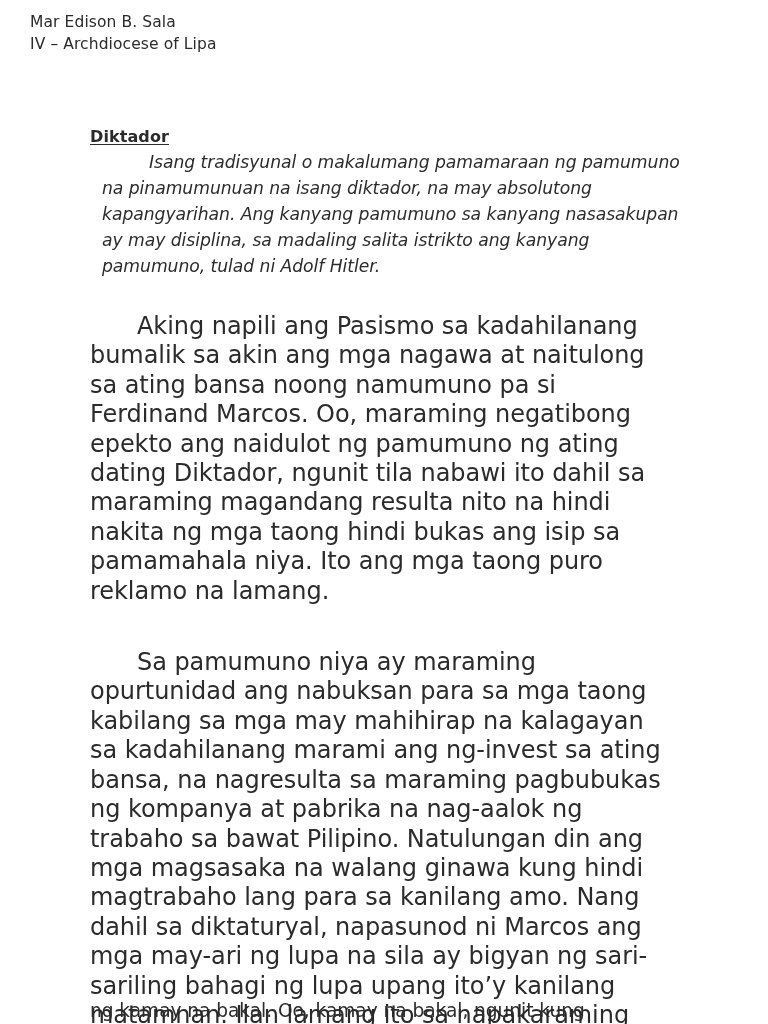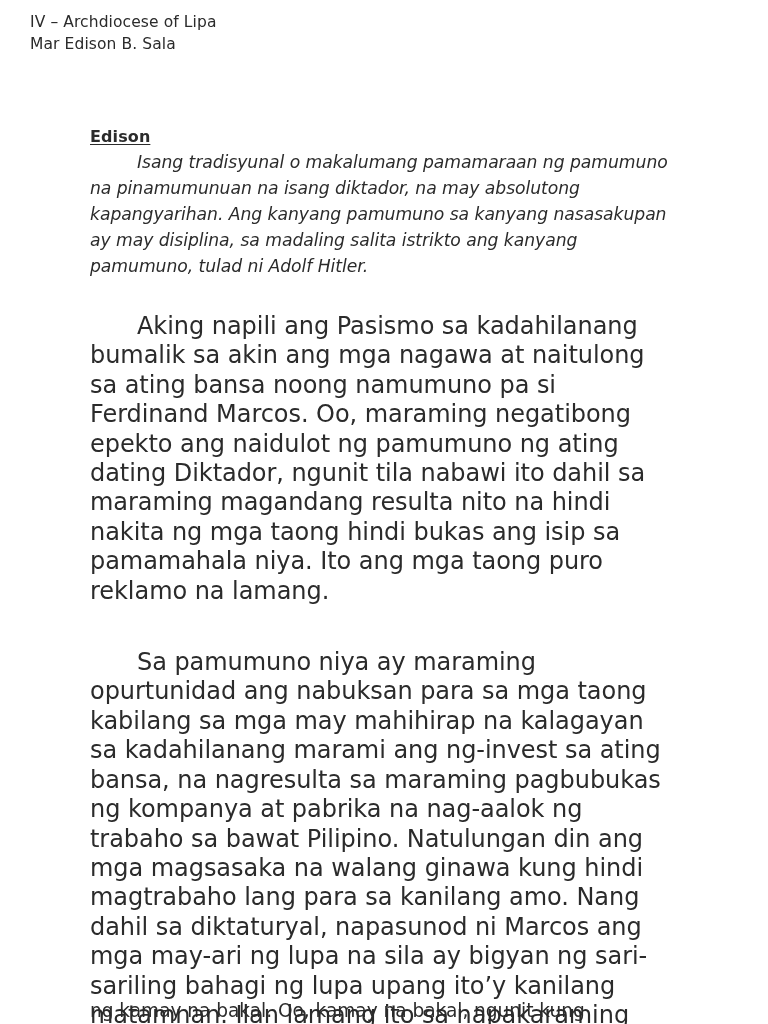--- a/index.html
+++ b/index.html
@@ -60,21 +60,21 @@
     text-align: left;
   }
 
   
   p.definition {
     font-style: italic;
     font-size: 17.2px;
     line-height: 26px;
     letter-spacing: -0.05px;
     text-indent: 47px;
-    margin: 0 0 0 0;
+    margin: 0 0 0 12px;
     width: 584px;
   }
 
   
   p.narrative {
     font-size: 24px;
     line-height: 29.4px;
     letter-spacing: -0.05px;
     text-indent: 47px;
     width: 586px;
@@ -94,27 +94,27 @@
     letter-spacing: -0.05px;
     white-space: nowrap;
   }
 </style>
 </head>
 <body style="background: rgb(255, 255, 255); color: rgb(43, 43, 43);">
 
 <div class="page">
 
   <div class="doc-header">
+    <div class="hline">Mar Edison B. Sala</div>
     <div class="hline">IV – Archdiocese of Lipa</div>
-    <div class="hline">Mar Edison B. Sala</div>
   </div>
 
   <div class="body-col">
 
-    <h1 class="section-title">Edison</h1>
+    <h1 class="section-title">Diktador</h1>
 
     <p class="para definition">Isang tradisyunal o makalumang pamamaraan ng pamumuno na pinamumunuan na isang diktador, na may absolutong kapangyarihan. Ang kanyang pamumuno sa kanyang nasasakupan ay may disiplina, sa madaling salita istrikto ang kanyang pamumuno, tulad ni Adolf Hitler.</p>
 
     <div class="gap-after-def"></div>
 
     <p class="para narrative">Aking napili ang Pasismo sa kadahilanang bumalik sa akin ang mga nagawa at naitulong sa ating bansa noong namumuno pa si Ferdinand Marcos. Oo, maraming negatibong epekto ang naidulot ng pamumuno ng ating dating Diktador, ngunit tila nabawi ito dahil sa maraming magandang resulta nito na hindi nakita ng mga taong hindi bukas ang isip sa pamamahala niya. Ito ang mga taong puro reklamo na lamang.</p>
 
     <div class="para-gap"></div>
 
     <p class="para narrative">Sa pamumuno niya ay maraming opurtunidad ang nabuksan para sa mga taong kabilang sa mga may mahihirap na kalagayan sa kadahilanang marami ang ng-invest sa ating bansa, na nagresulta sa maraming pagbubukas ng kompanya at pabrika na nag-aalok ng trabaho sa bawat Pilipino. Natulungan din ang mga magsasaka na walang ginawa kung hindi magtrabaho lang para sa kanilang amo. Nang dahil sa diktaturyal, napasunod ni Marcos ang mga may-ari ng lupa na sila ay bigyan ng sari-sariling bahagi ng lupa upang ito’y kanilang matamnan. Ilan lamang ito sa napakaraming naidulot na maganda ng kanyang diktaturyal. Walang puwedeng umangal dahil ang lahat ng tao ay nasa ilalim</p>

